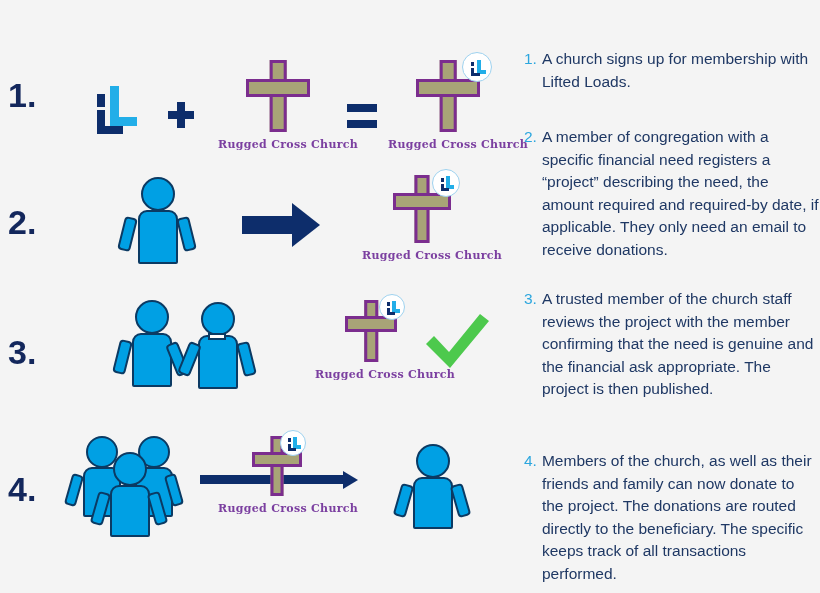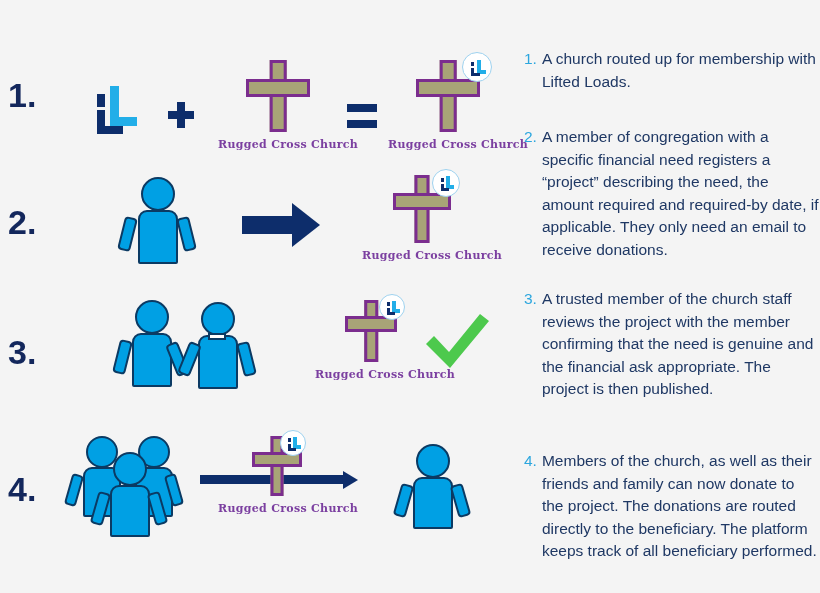--- a/index.html
+++ b/index.html
@@ -408,32 +408,32 @@
         <div class="arm" style="left:1px; top:40px; width:13px; height:33px; transform:rotate(16deg);"></div>
         <div class="arm" style="left:58px; top:40px; width:13px; height:33px; transform:rotate(-16deg);"></div>
       </div>
     </div>
   </div>
 
   <div class="text-col">
 
     <div class="text-item ti-1">
       <span class="t-num">1.</span>
-      <span class="t-body">A church routed up for membership with Lifted Loads.</span>
+      <span class="t-body">A church signs up for membership with Lifted Loads.</span>
     </div>
 
     <div class="text-item ti-2">
       <span class="t-num">2.</span>
       <span class="t-body">A member of congregation with a specific financial need registers a “project” describing the need, the amount required and required-by date, if applicable. They only need an email to receive donations.</span>
     </div>
 
     <div class="text-item ti-3">
       <span class="t-num">3.</span>
       <span class="t-body">A trusted member of the church staff reviews the project with the member confirming that the need is genuine and the financial ask appropriate. The project is then published.</span>
     </div>
 
     <div class="text-item ti-4">
       <span class="t-num">4.</span>
-      <span class="t-body">Members of the church, as well as their friends and family can now donate to the project. The donations are routed directly to the beneficiary. The platform keeps track of all beneficiary performed.</span>
+      <span class="t-body">Members of the church, as well as their friends and family can now donate to the project. The donations are routed directly to the beneficiary. The specific keeps track of all transactions performed.</span>
     </div>
   </div>
 
 </div>
 
 </body></html>

